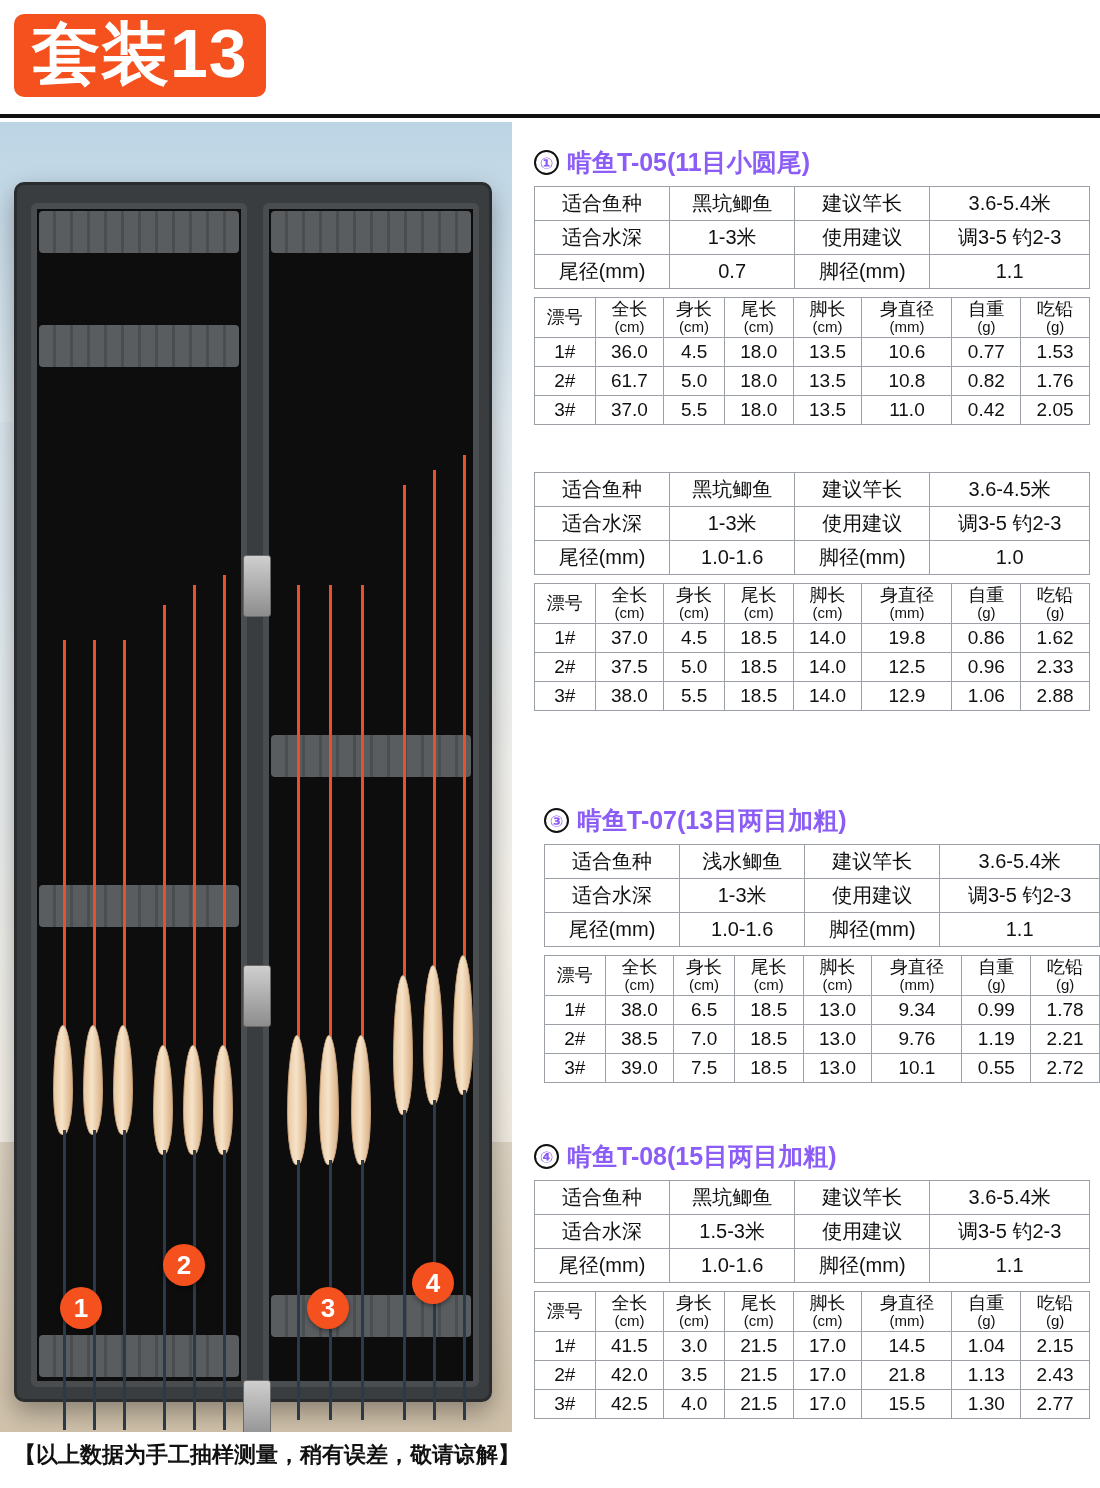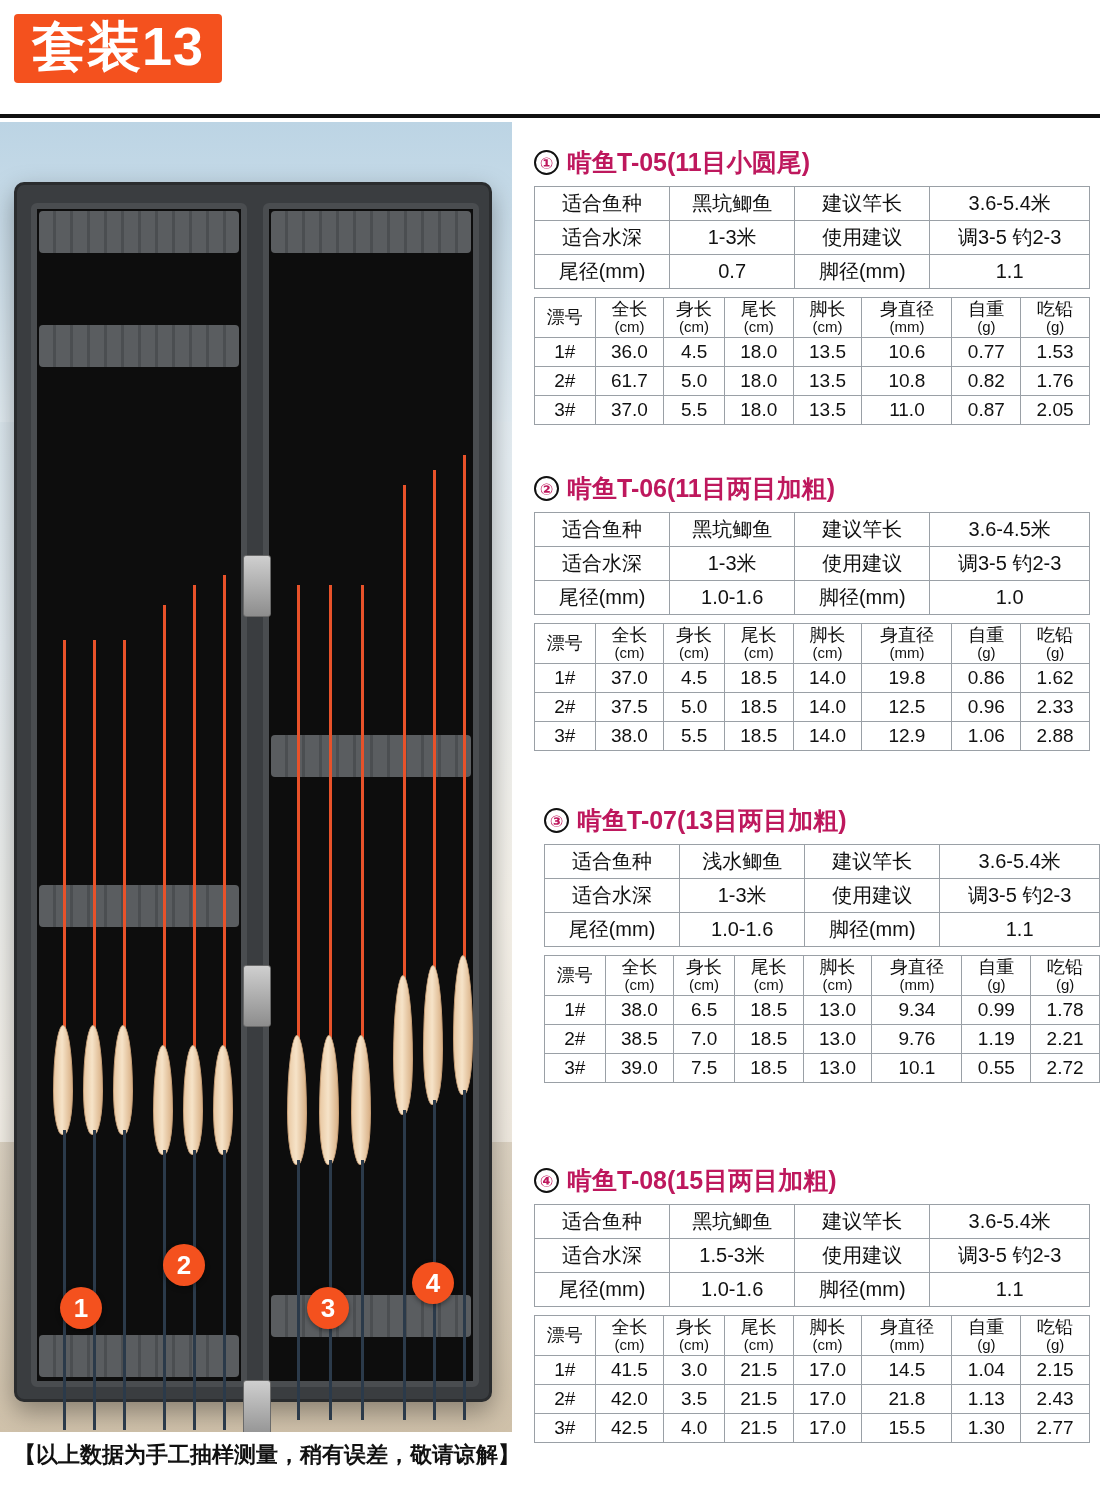--- a/index.html
+++ b/index.html
@@ -14,23 +14,23 @@
 
   
   .header {
     position: absolute; left:0; top:0; width:1100px; height:118px;
     background:#ffffff;
     border-bottom: 4px solid #111;
   }
   .badge {
     position:absolute; left:14px; top:14px;
     background:#f4511e; color:#fff;
-    font-size:54px; font-weight:bold;
+    font-size:68px; font-weight:bold;
     padding:4px 18px 8px 18px;
-    border-radius:4px;
+    border-radius:10px;
     letter-spacing:1px;
     line-height:1.05;
   }
   .header-title {
     position:absolute; left:272px; top:52px;
     font-size:38px; font-weight:bold; color:#111;
     letter-spacing:0px;
   }
 
   
@@ -93,21 +93,21 @@
     box-shadow:0 2px 5px rgba(0,0,0,.4);
   }
 
   
   .specs {
     position:absolute; left:512px; top:122px; width:588px; height:1310px;
     background:transparent;
   }
   .spec-block { position:absolute; left:22px; width:556px; }
   .spec-title {
-    font-size:25px; font-weight:bold; color:#be185d;
+    font-size:25px; font-weight:bold; color:#8b5cf6;
     margin-bottom:7px; white-space:nowrap;
   }
   .spec-title .circ {
     display:inline-block; width:25px; height:25px; line-height:23px;
     border:2px solid #111; border-radius:50%;
     text-align:center; font-size:16px; font-weight:bold; margin-right:8px;
     vertical-align:2px;
   }
   table.t {
     border-collapse:collapse; width:556px;
@@ -276,31 +276,28 @@
             <td>0.82</td>
             <td>1.76</td>
           </tr>
           <tr>
             <td>3#</td>
             <td>37.0</td>
             <td>5.5</td>
             <td>18.0</td>
             <td>13.5</td>
             <td>11.0</td>
-            <td>0.87</td>
+            <td>0.42</td>
             <td>2.05</td>
           </tr>
         </tbody>
     </table>
   </div>
 
   <div class="spec-block" id="block1" style="top:350px;">
-    <div class="spec-title">
-      <span class="circ">②</span><span>啃鱼T-06(11目两目加粗)</span>
-    </div>
     <table class="t info">
         <tbody>
       <tr>
         <td class="lbl">适合鱼种</td>
         <td>黑坑鲫鱼</td>
         <td class="lbl">建议竿长</td>
         <td>3.6-4.5米</td>
       </tr>
       <tr>
         <td class="lbl">适合水深</td>
@@ -433,21 +430,21 @@
             <td>18.5</td>
             <td>13.0</td>
             <td>10.1</td>
             <td>0.55</td>
             <td>2.72</td>
           </tr>
         </tbody>
     </table>
   </div>
 
-  <div class="spec-block" id="block3" style="top:1042px;">
+  <div class="spec-block" id="block3" style="top:1018px;">
     <div class="spec-title">
       <span class="circ">④</span><span>啃鱼T-08(15目两目加粗)</span>
     </div>
     <table class="t info">
         <tbody>
       <tr>
         <td class="lbl">适合鱼种</td>
         <td>黑坑鲫鱼</td>
         <td class="lbl">建议竿长</td>
         <td>3.6-5.4米</td>

